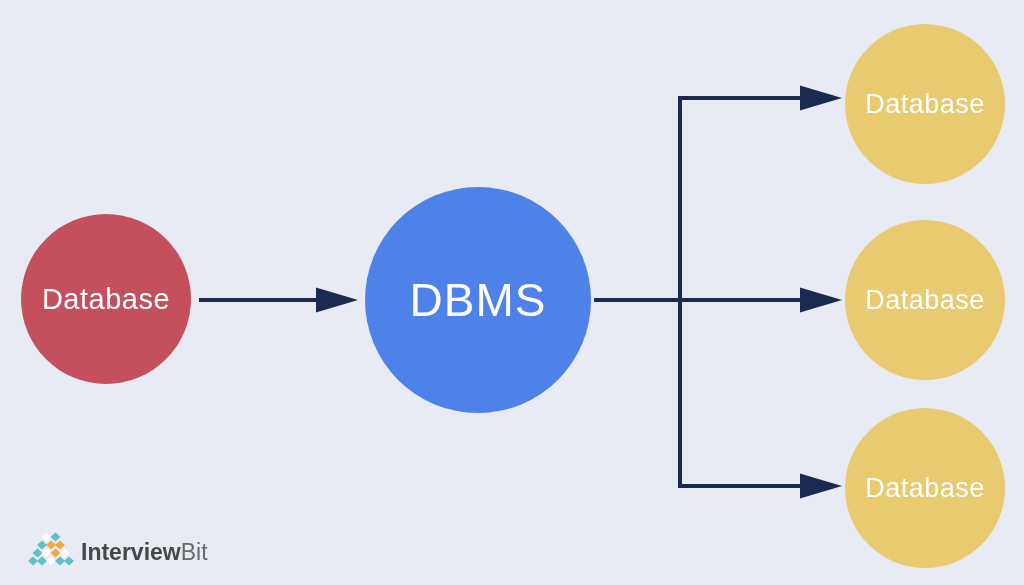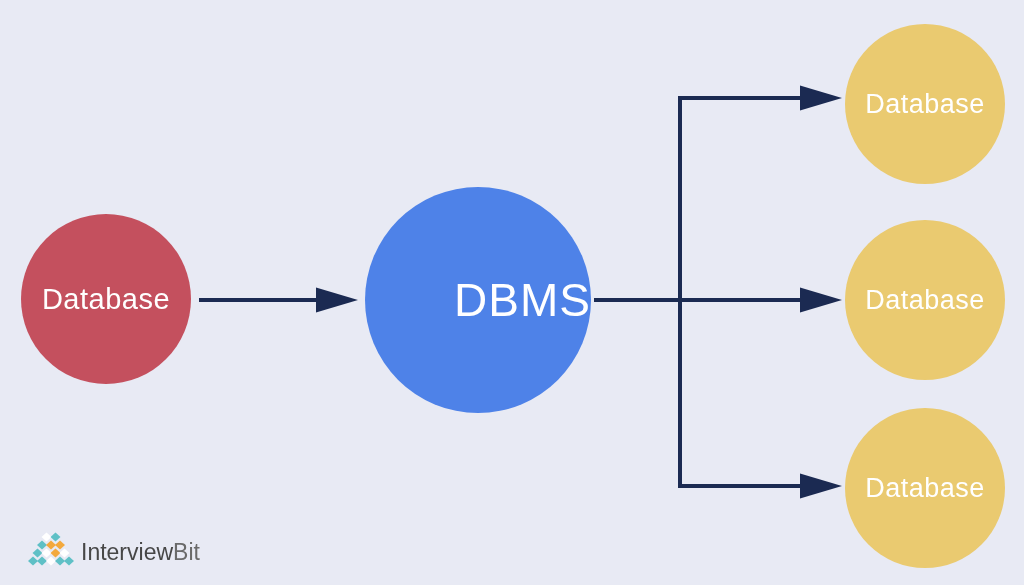--- a/index.html
+++ b/index.html
@@ -31,21 +31,20 @@
     left: 21px; top: 214px;
     width: 170px; height: 170px;
     background: #c4505e;
   }
   .node-source .circle-label { font-size: 29px; }
 
   .node-dbms {
     left: 365px; top: 187px;
     width: 226px; height: 226px;
     background: #4e82e8;
-    justify-content: flex-end;
   }
   .node-dbms .circle-label { font-size: 46px; letter-spacing: 1px; }
 
   .node-target {
     left: 845px;
     width: 160px; height: 160px;
     background: #eaca70;
   }
   .node-target .circle-label { font-size: 27px; }
   .node-target-1 { top: 24px; }
@@ -71,21 +70,21 @@
     left: 22px; top: 530px;
     display: flex;
     align-items: center;
     gap: 7px;
   }
   .logo-mark { display: block; }
   .d-teal   { fill: #5fc0c6; }
   .d-orange { fill: #f3a93d; }
   .d-white  { fill: #ffffff; }
   .logo-text { font-size: 23px; line-height: 1; white-space: nowrap; }
-  .logo-text-bold  { font-weight: 400; color: #474747; }
+  .logo-text-bold  { font-weight: 700; color: #474747; }
   .logo-text-light { font-weight: 400; color: #6a6a6a; margin-top: 14px; }
 </style>
 </head>
 <body>
 
 <div class="stage">
 
   <svg class="arrow-layer" viewBox="0 0 1024 585" aria-hidden="true">
 
     <g>

